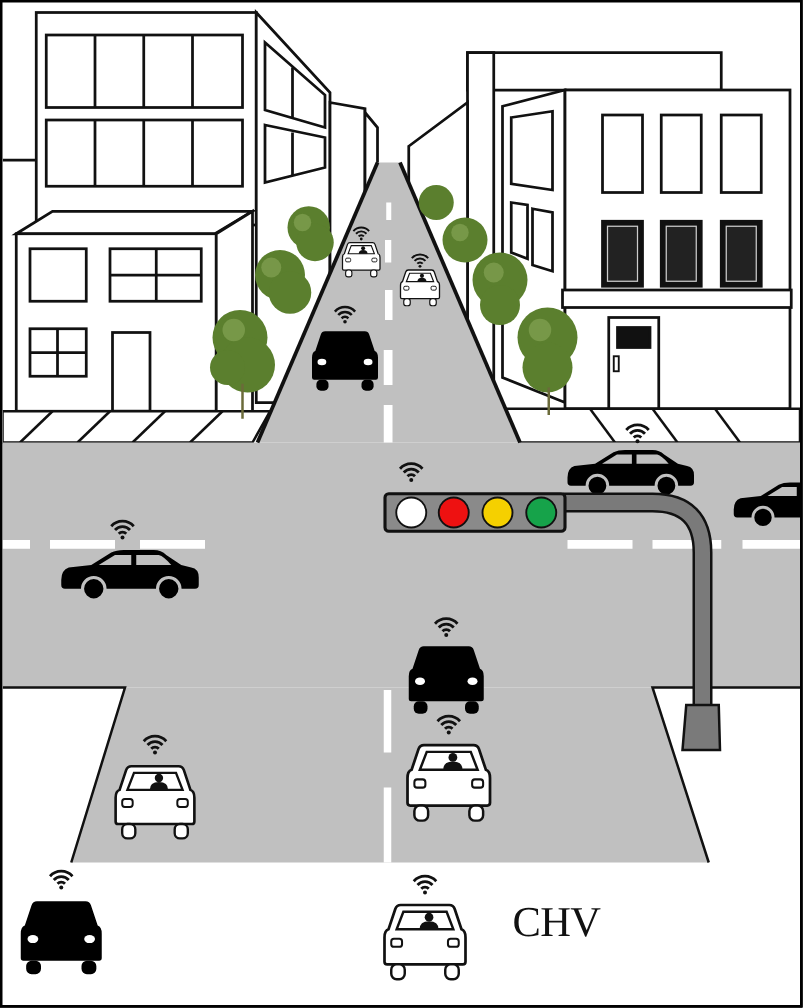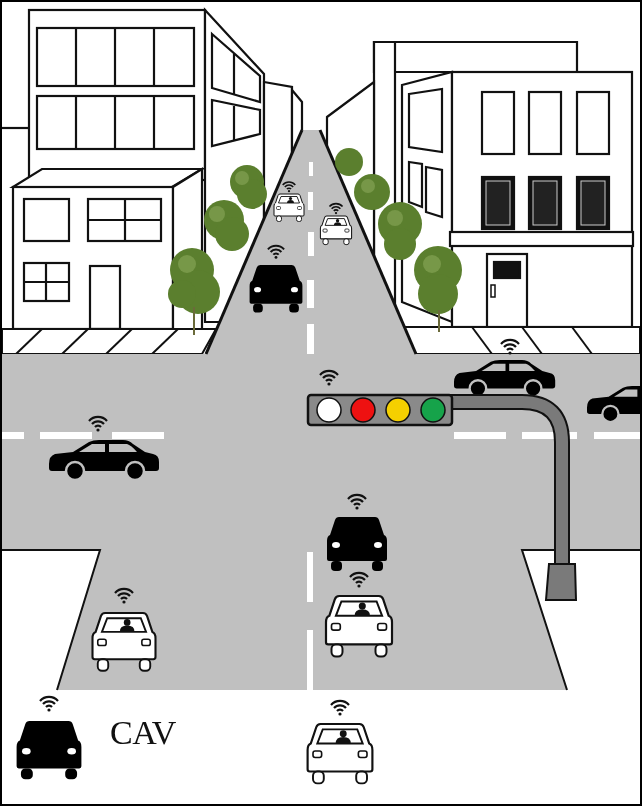--- a/index.html
+++ b/index.html
@@ -255,16 +255,16 @@
     <use href="#cav-front"></use>
   </g>
   <use href="#wifi" transform="translate(47,702)"></use>
 
   <g transform="translate(338,722) scale(1.08)">
     <use href="#chv-front"></use>
   </g>
   <use href="#wifi" transform="translate(338,706)"></use>
 </svg>
 
-<div class="legend-label legend-cav">CAV</div>
+<div class="legend-label legend-chv">CHV</div>
 
 </div>
 </div>
 
 </body></html>

